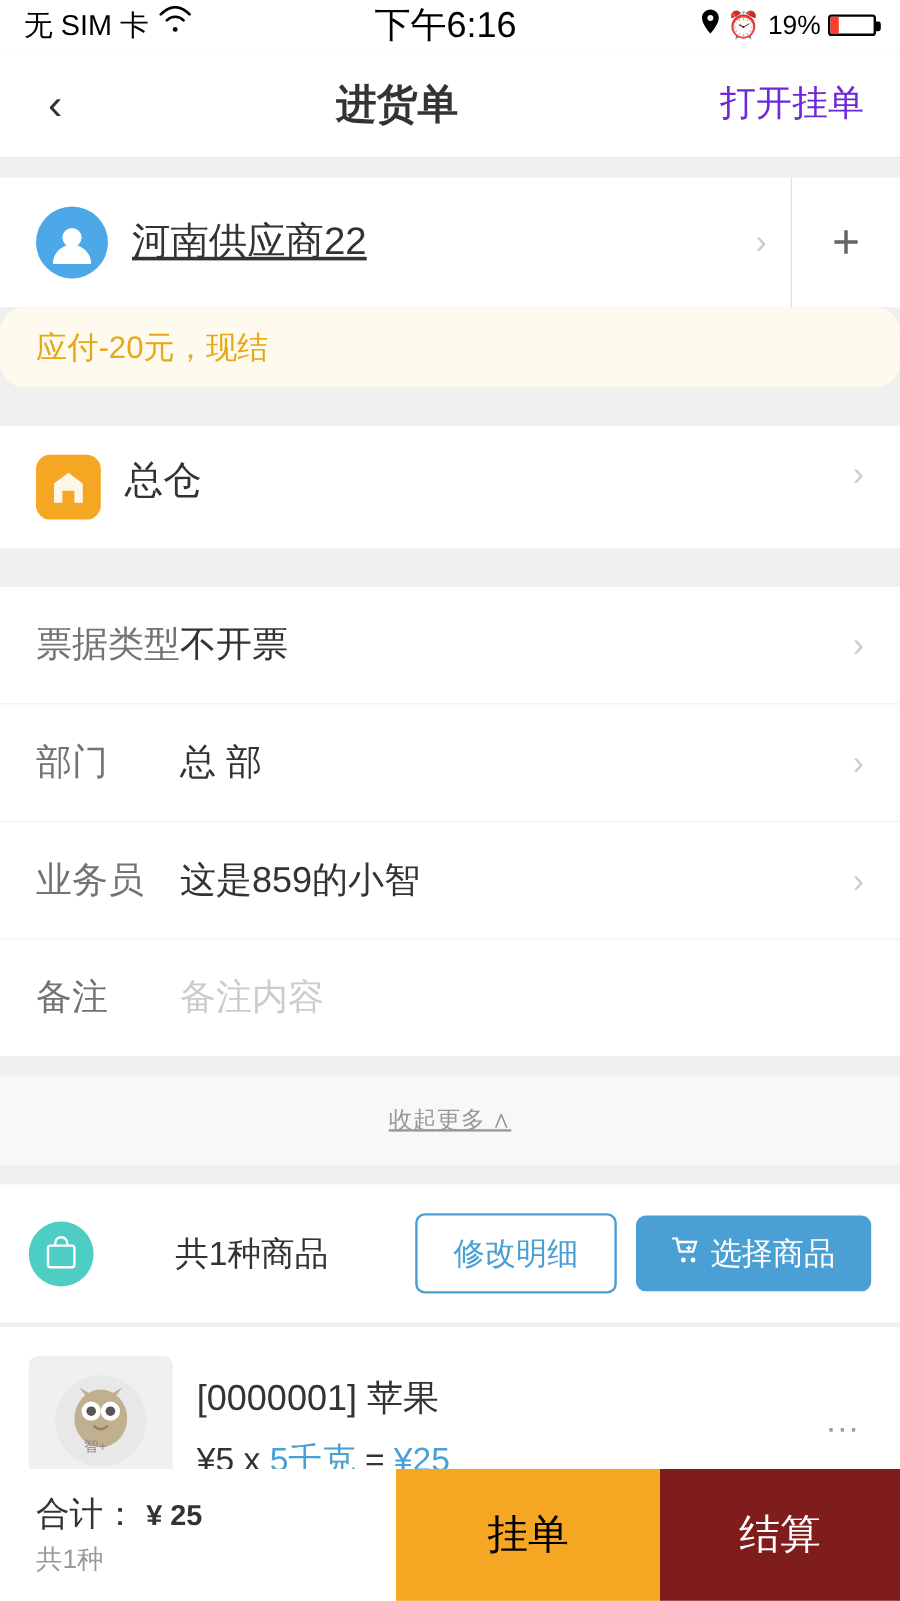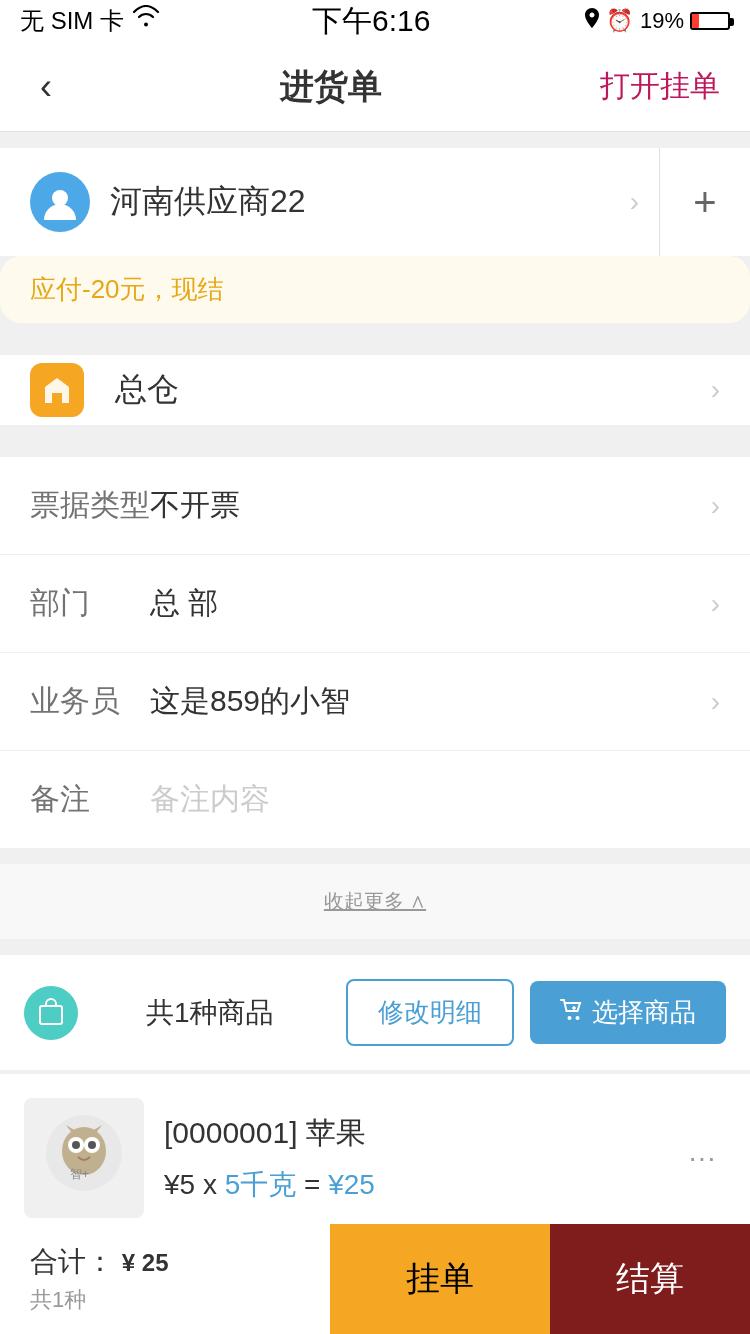--- a/index.html
+++ b/index.html
@@ -56,21 +56,21 @@
       cursor: pointer;
       padding: 10px;
     }
     .nav-title {
       font-size: 34px;
       font-weight: 600;
       color: #333;
     }
     .nav-action {
       font-size: 30px;
-      color: #be185d;
+      color: #6d28d9;
       cursor: pointer;
     }
 
     
     .section-divider {
       width: 750px;
       height: 16px;
       background: #f0f0f0;
     }
 
@@ -91,20 +91,21 @@
       width: 60px; height: 60px; border-radius: 50%;
       background: #4da8e8;
       display: flex; align-items: center; justify-content: center;
       margin-right: 20px;
       flex-shrink: 0;
     }
     .supplier-name {
       font-size: 32px;
       color: #333;
       flex: 1;
+      text-decoration: underline;
     }
     .chevron-right {
       color: #ccc;
       font-size: 28px;
       margin-left: 10px;
     }
     .supplier-add {
       width: 90px;
       display: flex;
       align-items: center;
@@ -120,25 +121,24 @@
       padding: 16px 30px;
       font-size: 26px;
       color: #e6a817;
       border-radius: 21px;
     }
 
     
     .warehouse-section {
       background: #fff;
       display: flex;
-      align-items: center;
-      padding: 8px 30px;
+      align-items: flex-start;
+      padding: 24px 30px;
       margin-top: 16px;
       cursor: pointer;
-      gap: 11px;
     }
     .warehouse-icon {
       width: 54px; height: 54px; border-radius: 12px;
       background: #f5a623;
       display: flex; align-items: center; justify-content: center;
       margin-right: 20px;
       flex-shrink: 0;
       font-size: 30px;
       color: #fff;
     }

